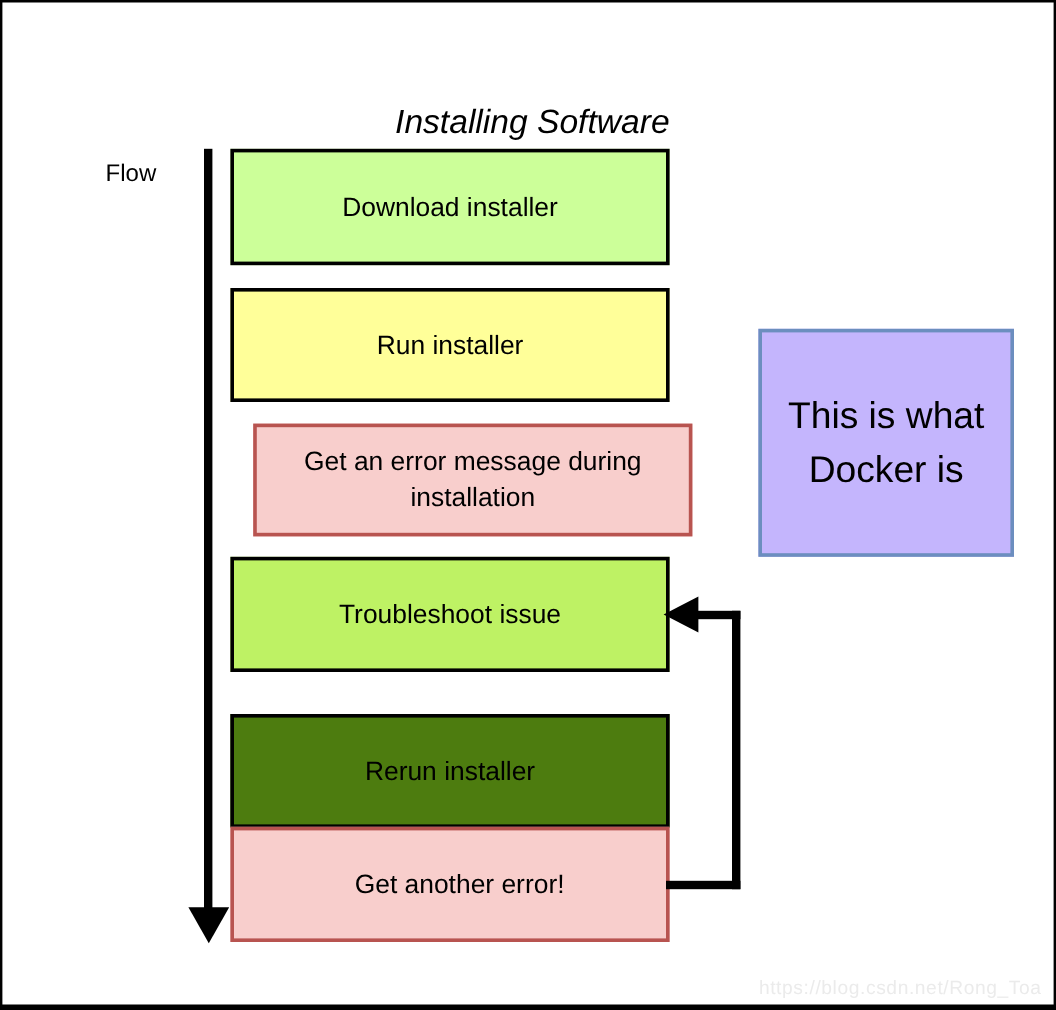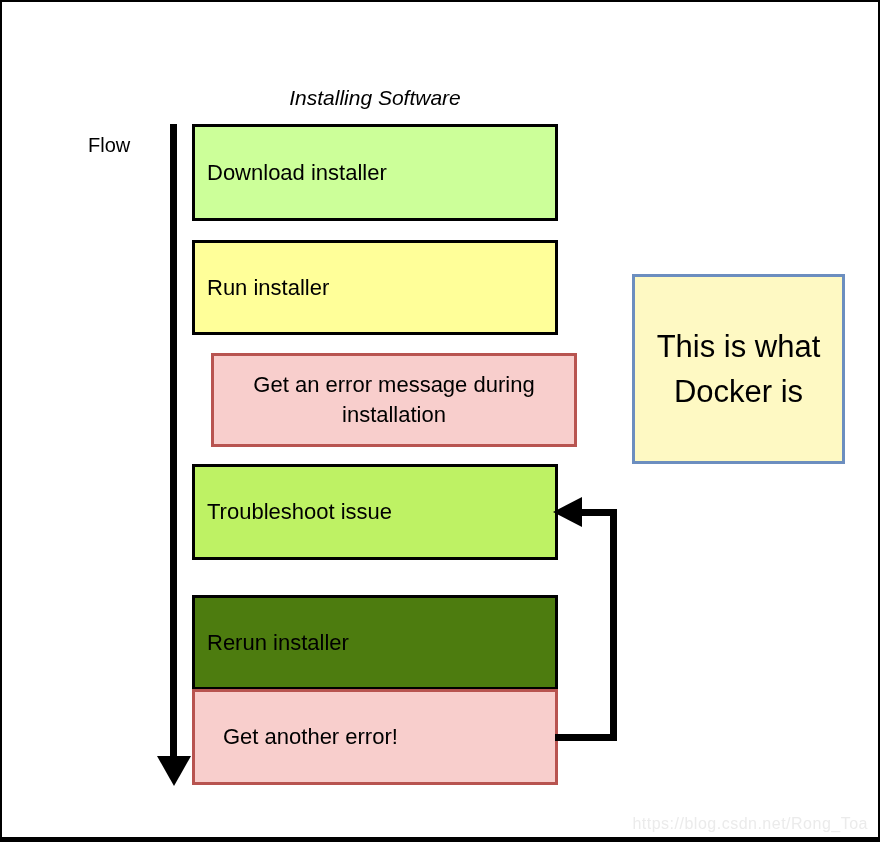--- a/index.html
+++ b/index.html
@@ -16,22 +16,22 @@
     background: #ffffff;
     border: 2px solid #000000;
     border-bottom-width: 5px;
     overflow: hidden;
   }
   .title {
     position: absolute;
     left: 190px;
     top: 84px;
     width: 366px;
-    text-align: center;
-    font-size: 21px;
+    text-align: right;
+    font-size: 28px;
     font-style: italic;
     color: #000000;
   }
   .flow-label {
     position: absolute;
     left: 86px;
     top: 132px;
     font-size: 20px;
     color: #000000;
   }
@@ -54,21 +54,21 @@
     border-top: 30px solid #000000;
   }
   .step {
     position: absolute;
     left: 190px;
     width: 366px;
     box-sizing: border-box;
     border: 3px solid #000000;
     display: flex;
     align-items: center;
-    justify-content: flex-start;
+    justify-content: center;
     text-align: center;
     font-size: 22px;
     line-height: 1.35;
     color: #000000;
     padding: 0 12px;
   }
   .callout {
     position: absolute;
     left: 630px;
     top: 272px;
@@ -145,20 +145,20 @@
 
   <div class="step" style="top: 687px; height: 96px; background-color: rgb(248, 206, 204); border-color: rgb(184, 84, 80); padding-left: 28px;">
     <span>Get another error!</span>
   </div>
 
   <div class="loop-seg loop-bottom"></div>
   <div class="loop-seg loop-vertical"></div>
   <div class="loop-seg loop-top"></div>
   <div class="loop-arrowhead"></div>
 
-  <div class="callout" style="background-color: #fef9c3; border-color: rgb(108, 142, 191);">
+  <div class="callout" style="background-color: #c4b5fd; border-color: rgb(108, 142, 191);">
     <span>This is what</span>
     <span>Docker is</span>
   </div>
 
   <div class="watermark">https://blog.csdn.net/Rong_Toa</div>
 
 </div>
 
 </body></html>

